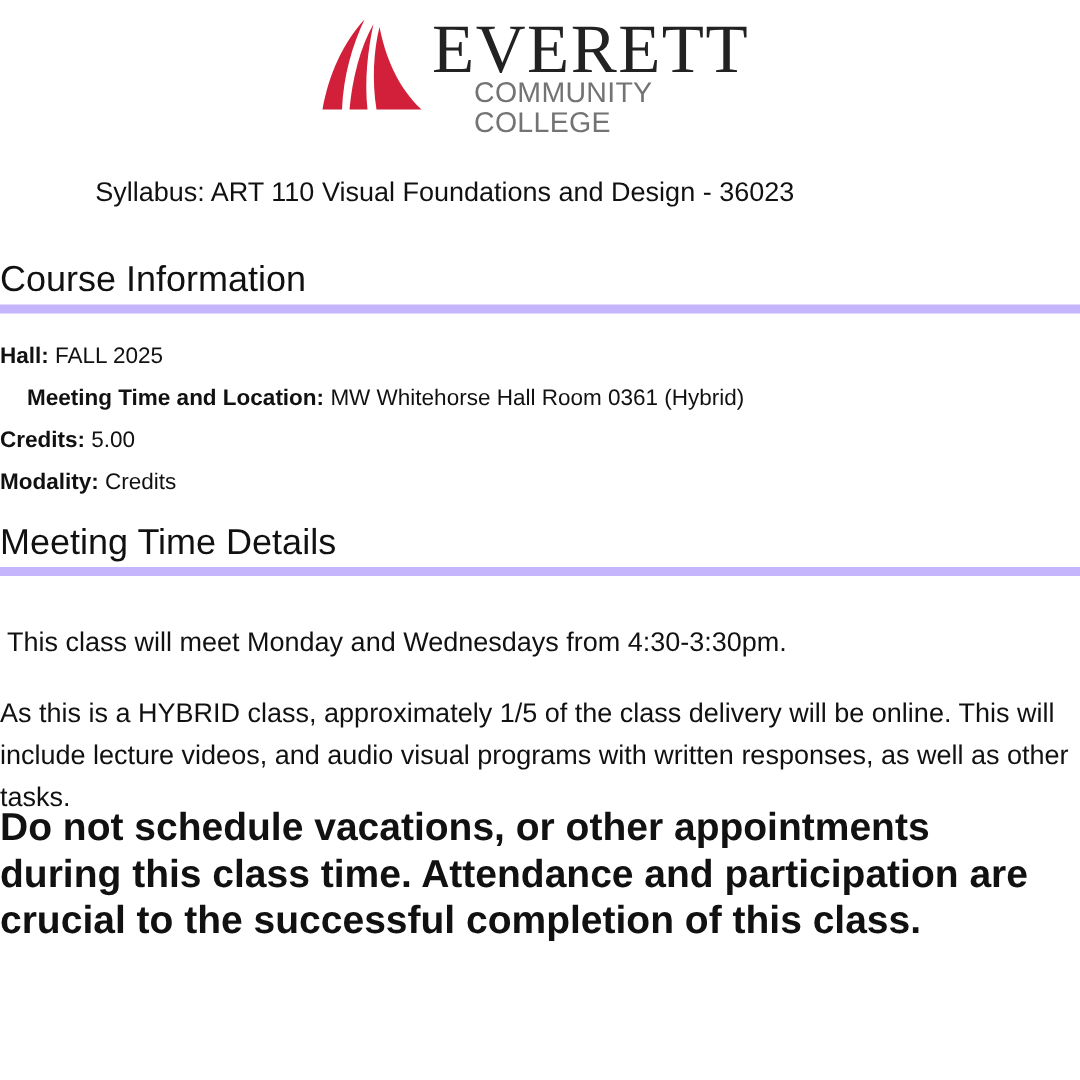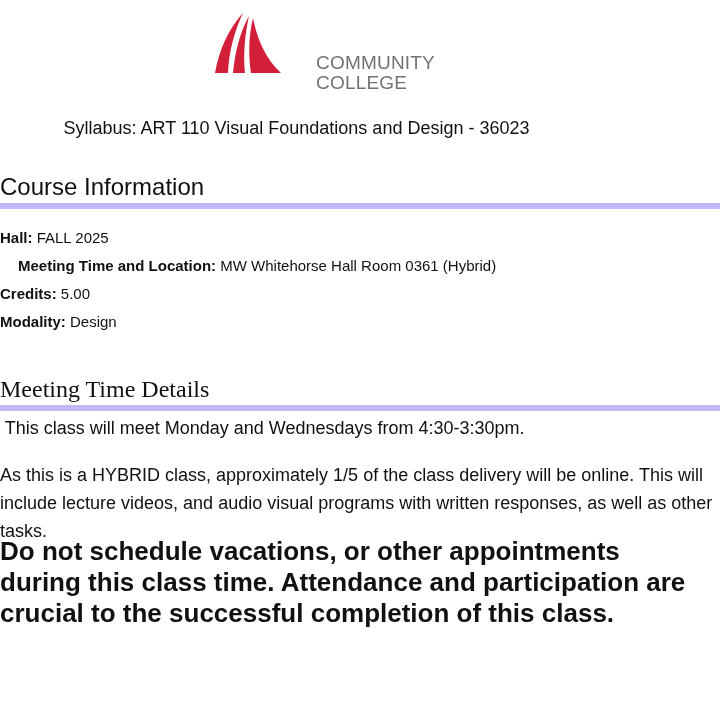--- a/index.html
+++ b/index.html
@@ -4,35 +4,36 @@
   <style>
     html, body { margin: 0; padding: 0; background: #ffffff; }
     body { width: 720px; height: 720px; overflow: hidden; font-family: "Liberation Sans", sans-serif; color: #111; position: relative; }
     .logo { position: absolute; left: 213px; top: 10px; width: 295px; height: 66px; }
     .logo svg { display: block; }
     .logo-word { position: absolute; left: 75px; top: 0px; font-family: "Liberation Serif", serif; font-size: 46px; letter-spacing: 1px; color: #222; line-height: 46px; }
     .logo-sub { position: absolute; left: 75px; top: 43px; font-family: "Liberation Sans", sans-serif; font-size: 19px; color: #737373; line-height: 20px; letter-spacing: 0.2px; margin-left: 28px; }
     .syllabus-title { position: absolute; top: 117px; left: 0; width: 593px; text-align: center; font-size: 18px; line-height: 22px; }
     .section-heading { position: absolute; left: 0; width: 720px; font-size: 24px; line-height: 28px; font-weight: normal; margin: 0; border-bottom: 6px solid #c4b5fd; padding-bottom: 2px; }
     .h-course { top: 173px; }
-    .h-meeting { top: 375px; font-family: Liberation Serif, serif; }
+    .h-meeting { top: 348px; }
     .field { position: absolute; left: 0; font-size: 15px; line-height: 18px; }
     .field b { font-weight: bold; }
     .p { position: absolute; left: 0; width: 720px; font-size: 18px; line-height: 28px; margin: 0; }
     .warning { position: absolute; left: 0; top: 536px; width: 700px; font-size: 26px; line-height: 31px; font-weight: bold; margin: 0; }
   </style>
 </head>
 <body>
 
 <div class="logo">
   <svg width="72" height="66" viewBox="0 0 72 66" style="position:absolute;left:0;top:0;">
     <path d="M2 63 C6 40 16 18 30 3 C22 20 16 40 15 63 Z" fill="#d3203a"></path>
     <path d="M20 63 C22 42 27 22 36 6 C32 24 30 44 32 63 Z" fill="#d3203a"></path>
     <path d="M38 63 C35 44 36 24 40 8 C44 28 52 48 68 63 Z" fill="#d3203a"></path>
   </svg>
+  <div class="logo-word">EVERETT</div>
   <div class="logo-sub">COMMUNITY COLLEGE</div>
 </div>
 
 <div class="syllabus-title">Syllabus: ART 110 Visual Foundations and Design - 36023</div>
 
 <h2 class="section-heading h-course">Course Information</h2>
 
 <div class="field" style="top:229px;">
   <b>Hall:</b>
   <span>FALL 2025</span>
@@ -40,21 +41,21 @@
 <div class="field" style="top:257px;padding-left:18px;">
   <b>Meeting Time and Location:</b>
   <span>MW Whitehorse Hall Room 0361 (Hybrid)</span>
 </div>
 <div class="field" style="top:285px;">
   <b>Credits:</b>
   <span>5.00</span>
 </div>
 <div class="field" style="top:313px;">
   <b>Modality:</b>
-  <span>Design</span>
+  <span>Credits</span>
 </div>
 
 <h2 class="section-heading h-meeting">Meeting Time Details</h2>
 
 <p class="p" style="top:414px; white-space:pre;"> This class will meet Monday and Wednesdays from 4:30-3:30pm.</p>
 
 <p class="p" style="top:461px;">As this is a HYBRID class, approximately 1/5 of the class delivery will be online. This will include lecture videos, and audio visual programs with written responses, as well as other tasks.</p>
 
 <p class="warning">Do not schedule vacations, or other appointments during this class time. Attendance and participation are crucial to the successful completion of this class.</p>
 

